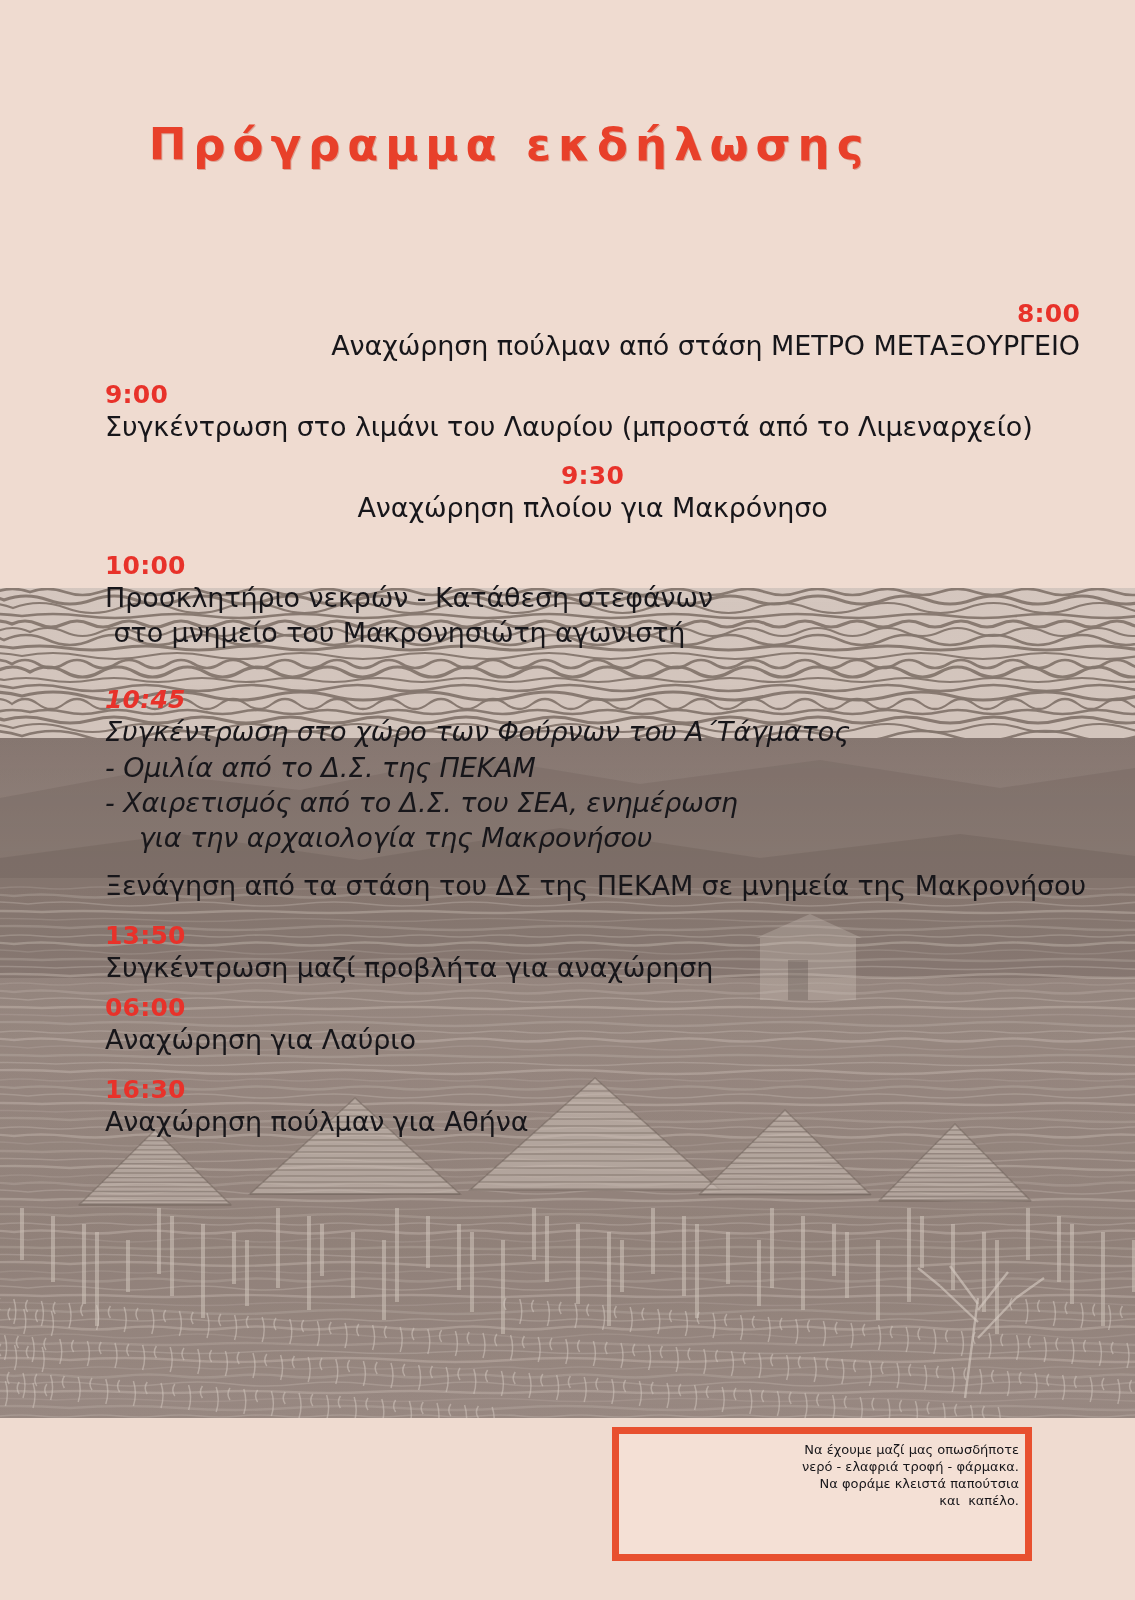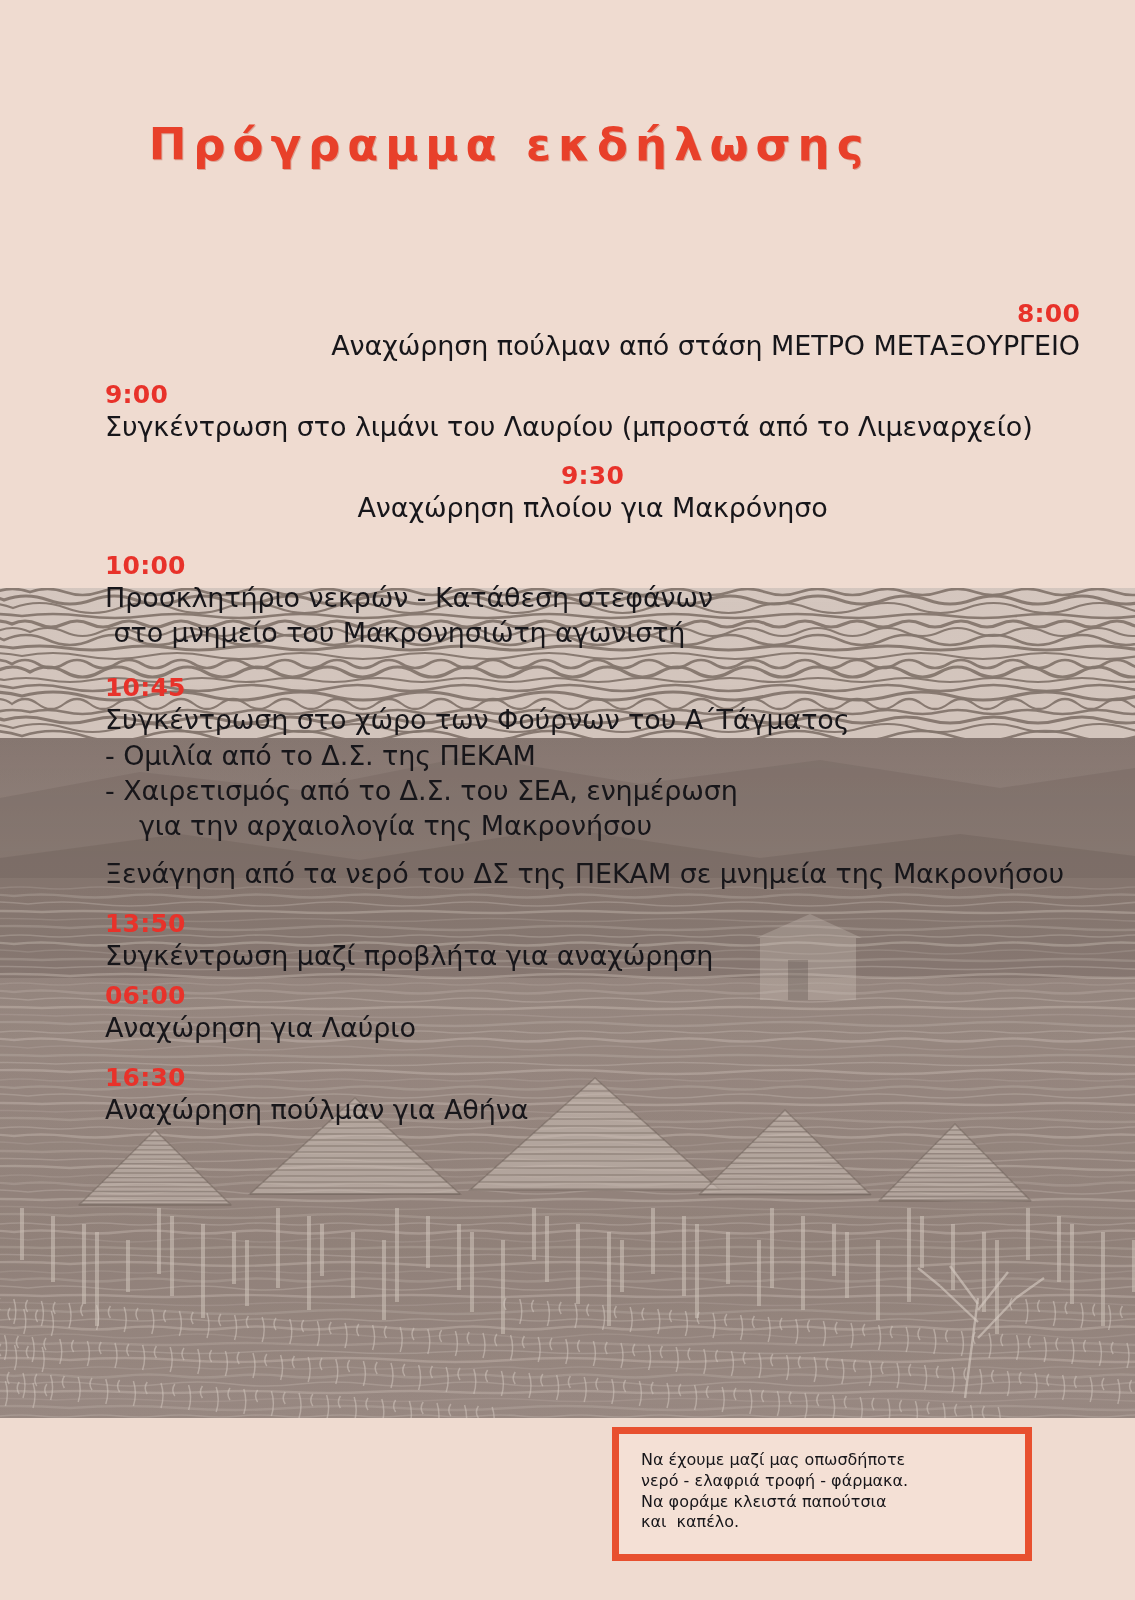--- a/index.html
+++ b/index.html
@@ -52,37 +52,37 @@
     line-height:1.08;letter-spacing:.2px;
     margin-bottom:1px;
   }
   .desc{
     color:#17161a;font-size:27px;line-height:1.30;
     letter-spacing:-.1px;white-space:pre;
   }
   .e1{margin-bottom:18px;text-align:right;}
   .e2{margin-bottom:18px;}
   .e3{margin-bottom:27px;text-align:center;}
-  .e4{margin-bottom:24px;}
-  .e5{}
+  .e4{margin-bottom:36px;}
+  .e5{font-style:italic;}
   .e6{margin-bottom:19px;}
   .e7{margin-bottom:9px;}
   .e8{margin-bottom:19px;}
 
   
   #note{
     position:absolute;left:612px;top:1427px;width:420px;height:134px;
     background:#f4e0d5;
     border:7px solid #e8502f;
     box-sizing:border-box;
     box-shadow:inset 0 0 0 4px #f4e0d5;
   }
   #noteinner{
-    position:absolute;left:22px;top:16px;right:6px;
-    color:#17161a;font-size:16px;line-height:1.30;white-space:pre;
+    position:absolute;left:22px;top:8px;right:6px;
+    color:#17161a;font-size:13px;line-height:1.30;white-space:pre;text-align:right;
   }
 </style>
 </head>
 <body>
 
 <div id="engraving">
   <div id="sky">
       <svg width="1135" height="200" style="position:absolute;left:0;top:0;">
         <path d="M -40 -4 q 13 4 26 0 q 13 -4 26 0 q 13 -4 26 0 q 13 4 26 0 q 13 -4 26 0 q 13 4 26 0 q 13 -4 26 0 q 13 4 26 0 q 13 -4 26 0 q 13 4 26 0 q 13 -4 26 0 q 13 4 26 0 q 13 -4 26 0 q 13 4 26 0 q 13 -4 26 0 q 13 4 26 0 q 13 -4 26 0 q 13 4 26 0 q 13 -4 26 0 q 13 4 26 0 q 13 -4 26 0 q 13 4 26 0 q 13 -4 26 0 q 13 4 26 0 q 13 -4 26 0 q 13 4 26 0 q 13 -4 26 0 q 13 4 26 0 q 13 -4 26 0 q 13 4 26 0 q 13 -4 26 0 q 13 4 26 0 q 13 -4 26 0 q 13 4 26 0 q 13 -4 26 0 q 13 4 26 0 q 13 -4 26 0 q 13 4 26 0 q 13 -4 26 0 q 13 4 26 0 q 13 -4 26 0 q 13 4 26 0 q 13 -4 26 0 q 13 4 26 0 q 13 -4 26 0 q 13 4 26 0 q 13 -4 26 0" fill="none" stroke="rgba(138,124,116,.95)" stroke-width="2.2"></path>
         <path d="M -40 4 q 17.5 6 35 0 q 17.5 -6 35 0 q 17.5 -6 35 0 q 17.5 6 35 0 q 17.5 -6 35 0 q 17.5 6 35 0 q 17.5 -6 35 0 q 17.5 6 35 0 q 17.5 -6 35 0 q 17.5 6 35 0 q 17.5 -6 35 0 q 17.5 6 35 0 q 17.5 -6 35 0 q 17.5 6 35 0 q 17.5 -6 35 0 q 17.5 6 35 0 q 17.5 -6 35 0 q 17.5 6 35 0 q 17.5 -6 35 0 q 17.5 6 35 0 q 17.5 -6 35 0 q 17.5 6 35 0 q 17.5 -6 35 0 q 17.5 6 35 0 q 17.5 -6 35 0 q 17.5 6 35 0 q 17.5 -6 35 0 q 17.5 6 35 0 q 17.5 -6 35 0 q 17.5 6 35 0 q 17.5 -6 35 0 q 17.5 6 35 0 q 17.5 -6 35 0 q 17.5 6 35 0 q 17.5 -6 35 0" fill="none" stroke="rgba(138,124,116,.95)" stroke-width="2.7"></path>
@@ -633,21 +633,21 @@
 
   <div class="entry e5">
     <div class="time">10:45</div>
     <div class="desc">Συγκέντρωση στο χώρο των Φούρνων του Α΄Τάγματος
 - Ομιλία από το Δ.Σ. της ΠΕΚΑΜ
 - Χαιρετισμός από το Δ.Σ. του ΣΕΑ, ενημέρωση
     για την αρχαιολογία της Μακρονήσου</div>
   </div>
 
   <div class="entry e6">
-    <div class="desc">Ξενάγηση από τα νερό του ΔΣ της ΠΕΚΑΜ σε μνημεία της Μακρονήσου</div>
+    <div class="desc">Ξενάγηση από τα στάση του ΔΣ της ΠΕΚΑΜ σε μνημεία της Μακρονήσου</div>
   </div>
 
   <div class="entry e7">
     <div class="time">13:50</div>
     <div class="desc">Συγκέντρωση μαζί προβλήτα για αναχώρηση</div>
   </div>
 
   <div class="entry e8">
     <div class="time">06:00</div>
     <div class="desc">Αναχώρηση για Λαύριο</div>

